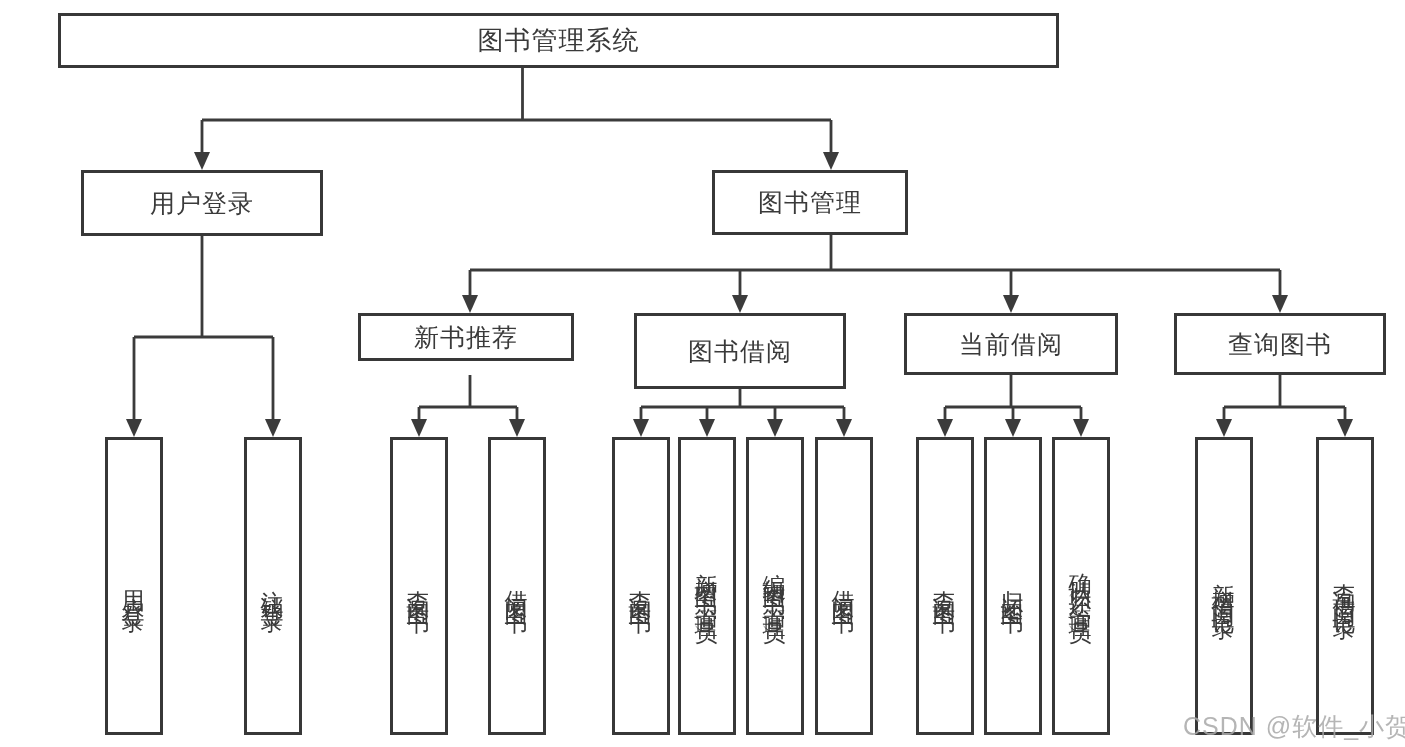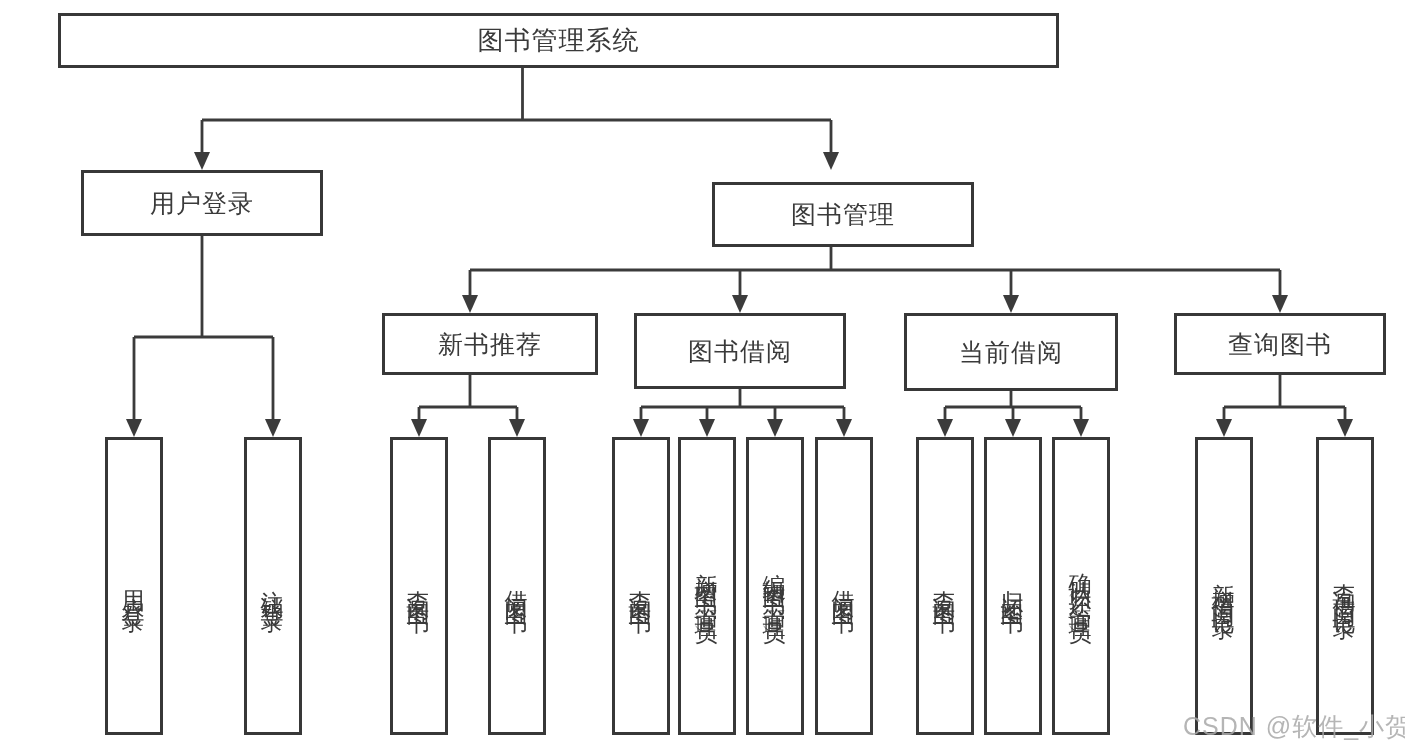--- a/index.html
+++ b/index.html
@@ -120,31 +120,31 @@
     </g>
   </svg>
 
   <div class="box h-box root-box" style="left:22px; top:13px; width:1001px; height:55px;">
     <span>图书管理系统</span>
   </div>
 
   <div class="box h-box" style="left:81px; top:170px; width:242px; height:66px;">
     <span>用户登录</span>
   </div>
-  <div class="box h-box" style="left:712px; top:170px; width:262px; height:65px;margin-top:12px;">
+  <div class="box h-box" style="left:712px; top:170px; width:196px; height:65px;">
     <span>图书管理</span>
   </div>
 
-  <div class="box h-box" style="left:382px; top:313px; width:216px; height:62px;">
+  <div class="box h-box" style="left:358px; top:313px; width:216px; height:48px;">
     <span>新书推荐</span>
   </div>
   <div class="box h-box" style="left:634px; top:313px; width:212px; height:76px;">
     <span>图书借阅</span>
   </div>
-  <div class="box h-box" style="left:904px; top:313px; width:214px; height:78px;">
+  <div class="box h-box" style="left:904px; top:313px; width:214px; height:62px;">
     <span>当前借阅</span>
   </div>
   <div class="box h-box" style="left:1174px; top:313px; width:212px; height:62px;">
     <span>查询图书</span>
   </div>
 
   <div class="box v-box" style="left:105px;">
     <span>用户登录</span>
   </div>
   <div class="box v-box" style="left:244px;">

